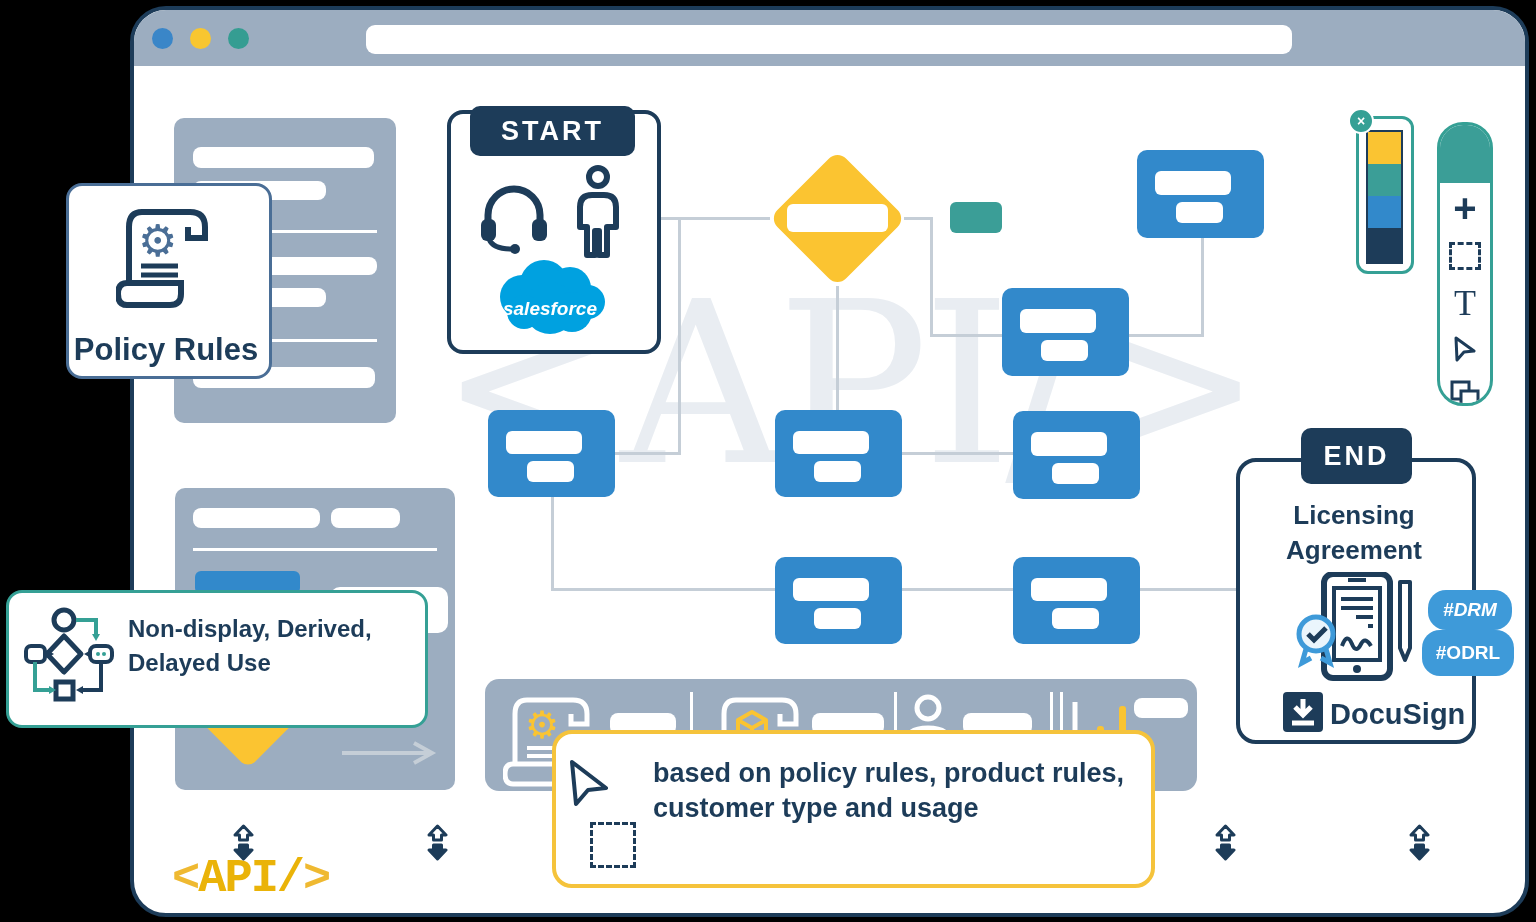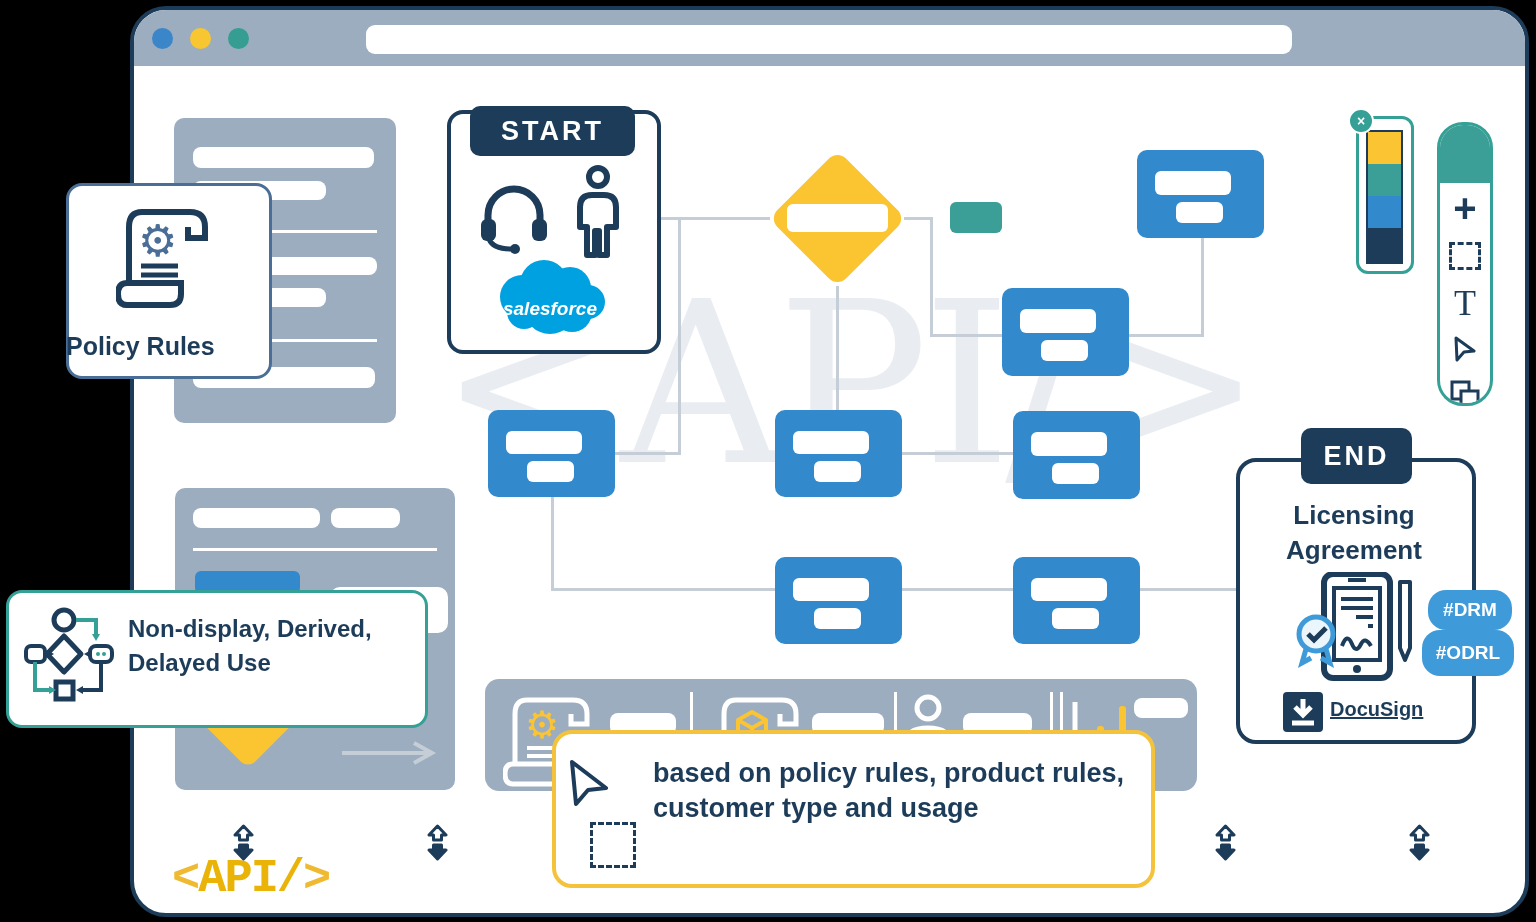--- a/index.html
+++ b/index.html
@@ -171,32 +171,32 @@
     <rect x="40" y="16" width="46" height="72" fill="none" stroke="#1d3c59" stroke-width="4"></rect>
     <path d="M54 8 H72" stroke="#1d3c59" stroke-width="4"></path>
     <path d="M47 27 H79 M47 36 H79 M62 45 H79 M74 54 H79" stroke="#1d3c59" stroke-width="4"></path>
     <path d="M48 74 q5 -14 10 -2 q4 10 9 0 q4 -8 10 2" fill="none" stroke="#1d3c59" stroke-width="4"></path>
     <circle cx="63" cy="97" r="4" fill="#1d3c59"></circle>
     <path d="M106 10 h10 v66 l-5 12 l-5 -12 z" fill="#fff" stroke="#1d3c59" stroke-width="4" stroke-linejoin="round"></path>
     <circle cx="22" cy="62" r="17" fill="#eaf5fc" stroke="#3e9ad9" stroke-width="5"></circle>
     <path d="M14 62 l6 6 l12 -12" fill="none" stroke="#1d3c59" stroke-width="5"></path>
     <path d="M12 77 l-4 14 l9 -5 M32 77 l4 14 l-9 -5" fill="none" stroke="#3e9ad9" stroke-width="5"></path>
   </svg>
-  <div class="abs pill" style="left:1428px;top:590px;width:84px;height:40px;">
+  <div class="abs pill" style="left:1428px;top:590px;width:84px;height:40px;font-style:italic;">
       <span>#DRM</span>
     </div>
   <div class="abs pill" style="left:1422px;top:630px;width:92px;height:46px;">
       <span>#ODRL</span>
     </div>
   <svg class="abs" style="left:1283px;top:692px;" width="40" height="40" viewBox="0 0 40 40">
     <rect x="0" y="0" width="40" height="40" rx="4" fill="#1d3c59"></rect>
     <path d="M20 7 V22 M12 15 L20 23 L28 15" stroke="#fff" stroke-width="5" fill="none"></path>
     <path d="M9 31 H31" stroke="#fff" stroke-width="5"></path>
   </svg>
-  <div class="abs navy-txt" style="left:1330px;top:698px;font-size:20px;text-decoration:underline;">DocuSign</div>
+  <div class="abs navy-txt" style="left:1330px;top:698px;font-size:29px;">DocuSign</div>
 
   <div class="abs palette" style="left:1356px;top:116px;width:52px;height:152px;"></div>
   <div class="abs swatchstack" style="left:1366px;top:130px;width:33px;height:130px;">
     <div style="height:32px;background:#fac432;"></div>
     <div style="height:32px;background:#3b9e97;"></div>
     <div style="height:32px;background:#3289cb;"></div>
     <div style="height:34px;background:#1d3c59;"></div>
   </div>
   <div class="abs" style="left:1348px;top:108px;width:22px;height:22px;border-radius:50%;background:#35a095;border:2px solid #fff;color:#fff;font-size:14px;font-weight:bold;display:flex;align-items:center;justify-content:center;">
       <span>×</span>
@@ -264,21 +264,21 @@
   <div class="abs skel" style="left:1134px;top:698px;width:54px;height:20px;"></div>
 
   <div class="abs callout co-policy" style="left:66px;top:183px;width:200px;height:190px;"></div>
   <svg class="abs" style="left:116px;top:202px;" width="100" height="112" viewBox="0 0 100 112">
     <path d="M26 10 h48 q15 0 15 15 v11 h-17 v-11" fill="none" stroke="#1d3c59" stroke-width="6"></path>
     <path d="M26 10 q-13 0 -13 15 v56" fill="none" stroke="#1d3c59" stroke-width="6"></path>
     <path d="M13 81 h-2 q-9 0 -9 11 t9 11 h43 q11 0 11 -11 v-11 h-52" fill="none" stroke="#1d3c59" stroke-width="6"></path>
     <text x="22" y="54" font-size="44" fill="#4a6e96">⚙</text>
     <path d="M25 64 H62 M25 73 H62" stroke="#1d3c59" stroke-width="5"></path>
   </svg>
-  <div class="abs navy-txt" style="left:66px;top:332px;width:200px;text-align:left;font-size:25px;">Policy Rules</div>
+  <div class="abs navy-txt" style="left:66px;top:332px;width:200px;text-align:center;font-size:31px;">Policy Rules</div>
 
   <div class="abs callout co-teal" style="left:6px;top:590px;width:416px;height:132px;"></div>
   <svg class="abs" style="left:24px;top:606px;" width="100" height="102" viewBox="0 0 100 102">
     <circle cx="40" cy="14" r="10" fill="#fff" stroke="#1d3c59" stroke-width="5"></circle>
     <path d="M52 14 H72 V30" fill="none" stroke="#35a095" stroke-width="4"></path>
     <path d="M68 28 l4 7 l4 -7" fill="#35a095"></path>
     <path d="M40 30 L57 48 L40 66 L23 48 Z" fill="#fff" stroke="#1d3c59" stroke-width="5" stroke-linejoin="round"></path>
     <rect x="2" y="40" width="19" height="16" rx="5" fill="#fff" stroke="#1d3c59" stroke-width="4"></rect>
     <path d="M30 48 l-7 -4 v8 z" fill="#1d3c59"></path>
     <rect x="66" y="40" width="22" height="16" rx="6" fill="#fff" stroke="#1d3c59" stroke-width="4"></rect>

